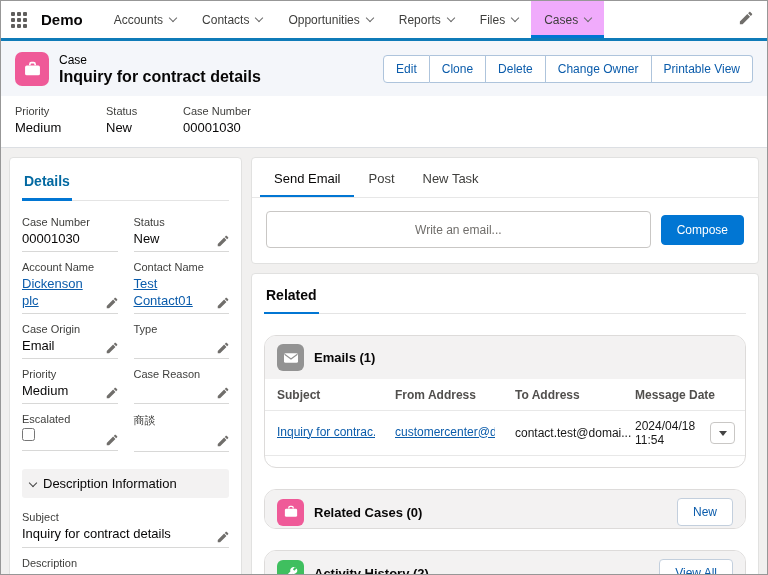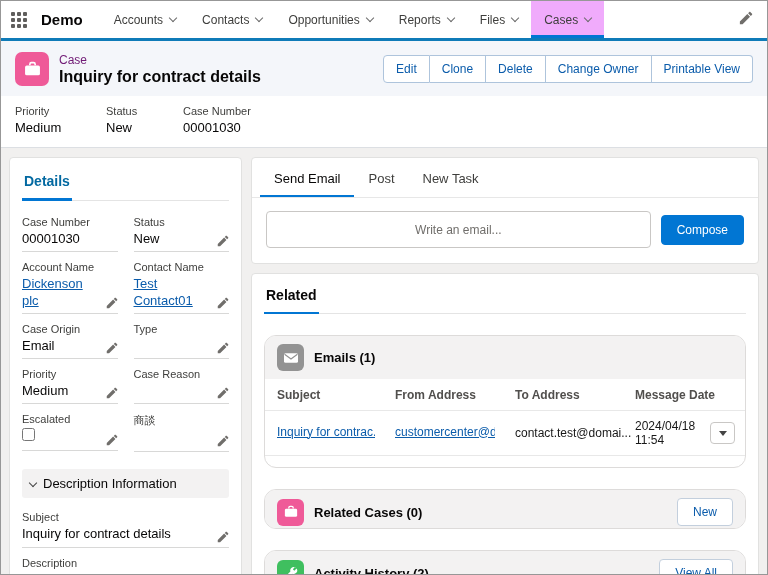--- a/index.html
+++ b/index.html
@@ -26,21 +26,21 @@
   .nav-tab.active { background: #f0abfc; box-shadow: inset 0 -3px 0 #0176d3; }
   .chev { width: 6px; height: 6px; border-right: 1.4px solid #6b6b6b; border-bottom: 1.4px solid #6b6b6b; transform: rotate(45deg); margin-top: -3px; }
   .nav-pencil { margin-left: auto; align-self: center; padding: 0 14px; cursor: pointer; }
   .pencil-svg { width: 12px; height: 12px; fill: #706e6b; }
 
   
   .record-header { background: #f4f6fa; border-bottom: 1px solid #dcdfe3; }
   .rh-top { display: flex; align-items: center; gap: 10px; padding: 11px 14px 10px; }
   .entity-icon { width: 34px; height: 34px; border-radius: 7px; display: flex; align-items: center; justify-content: center; flex: none; }
   .icon-case { background: #ef5a98; }
-  .entity-label { font-size: 12px; color: #701a75; }
+  .entity-label { font-size: 12px; color: #000000; }
   .rh-title { font-size: 16px; font-weight: 700; color: #080707; margin-top: 1px; }
   .rh-actions { margin-left: auto; display: flex; }
   .rh-actions button {
     background: #fff; border: 1px solid #aec4dc; color: #0b5cab; font-size: 12px;
     padding: 6px 12px; cursor: pointer; font-family: inherit;
   }
   .rh-actions button + button { border-left: none; }
   .rh-actions button:first-child { border-radius: 4px 0 0 4px; }
   .rh-actions button:last-child { border-radius: 0 4px 4px 0; }
   .highlights { background: #fff; display: flex; padding: 9px 14px 12px; }

